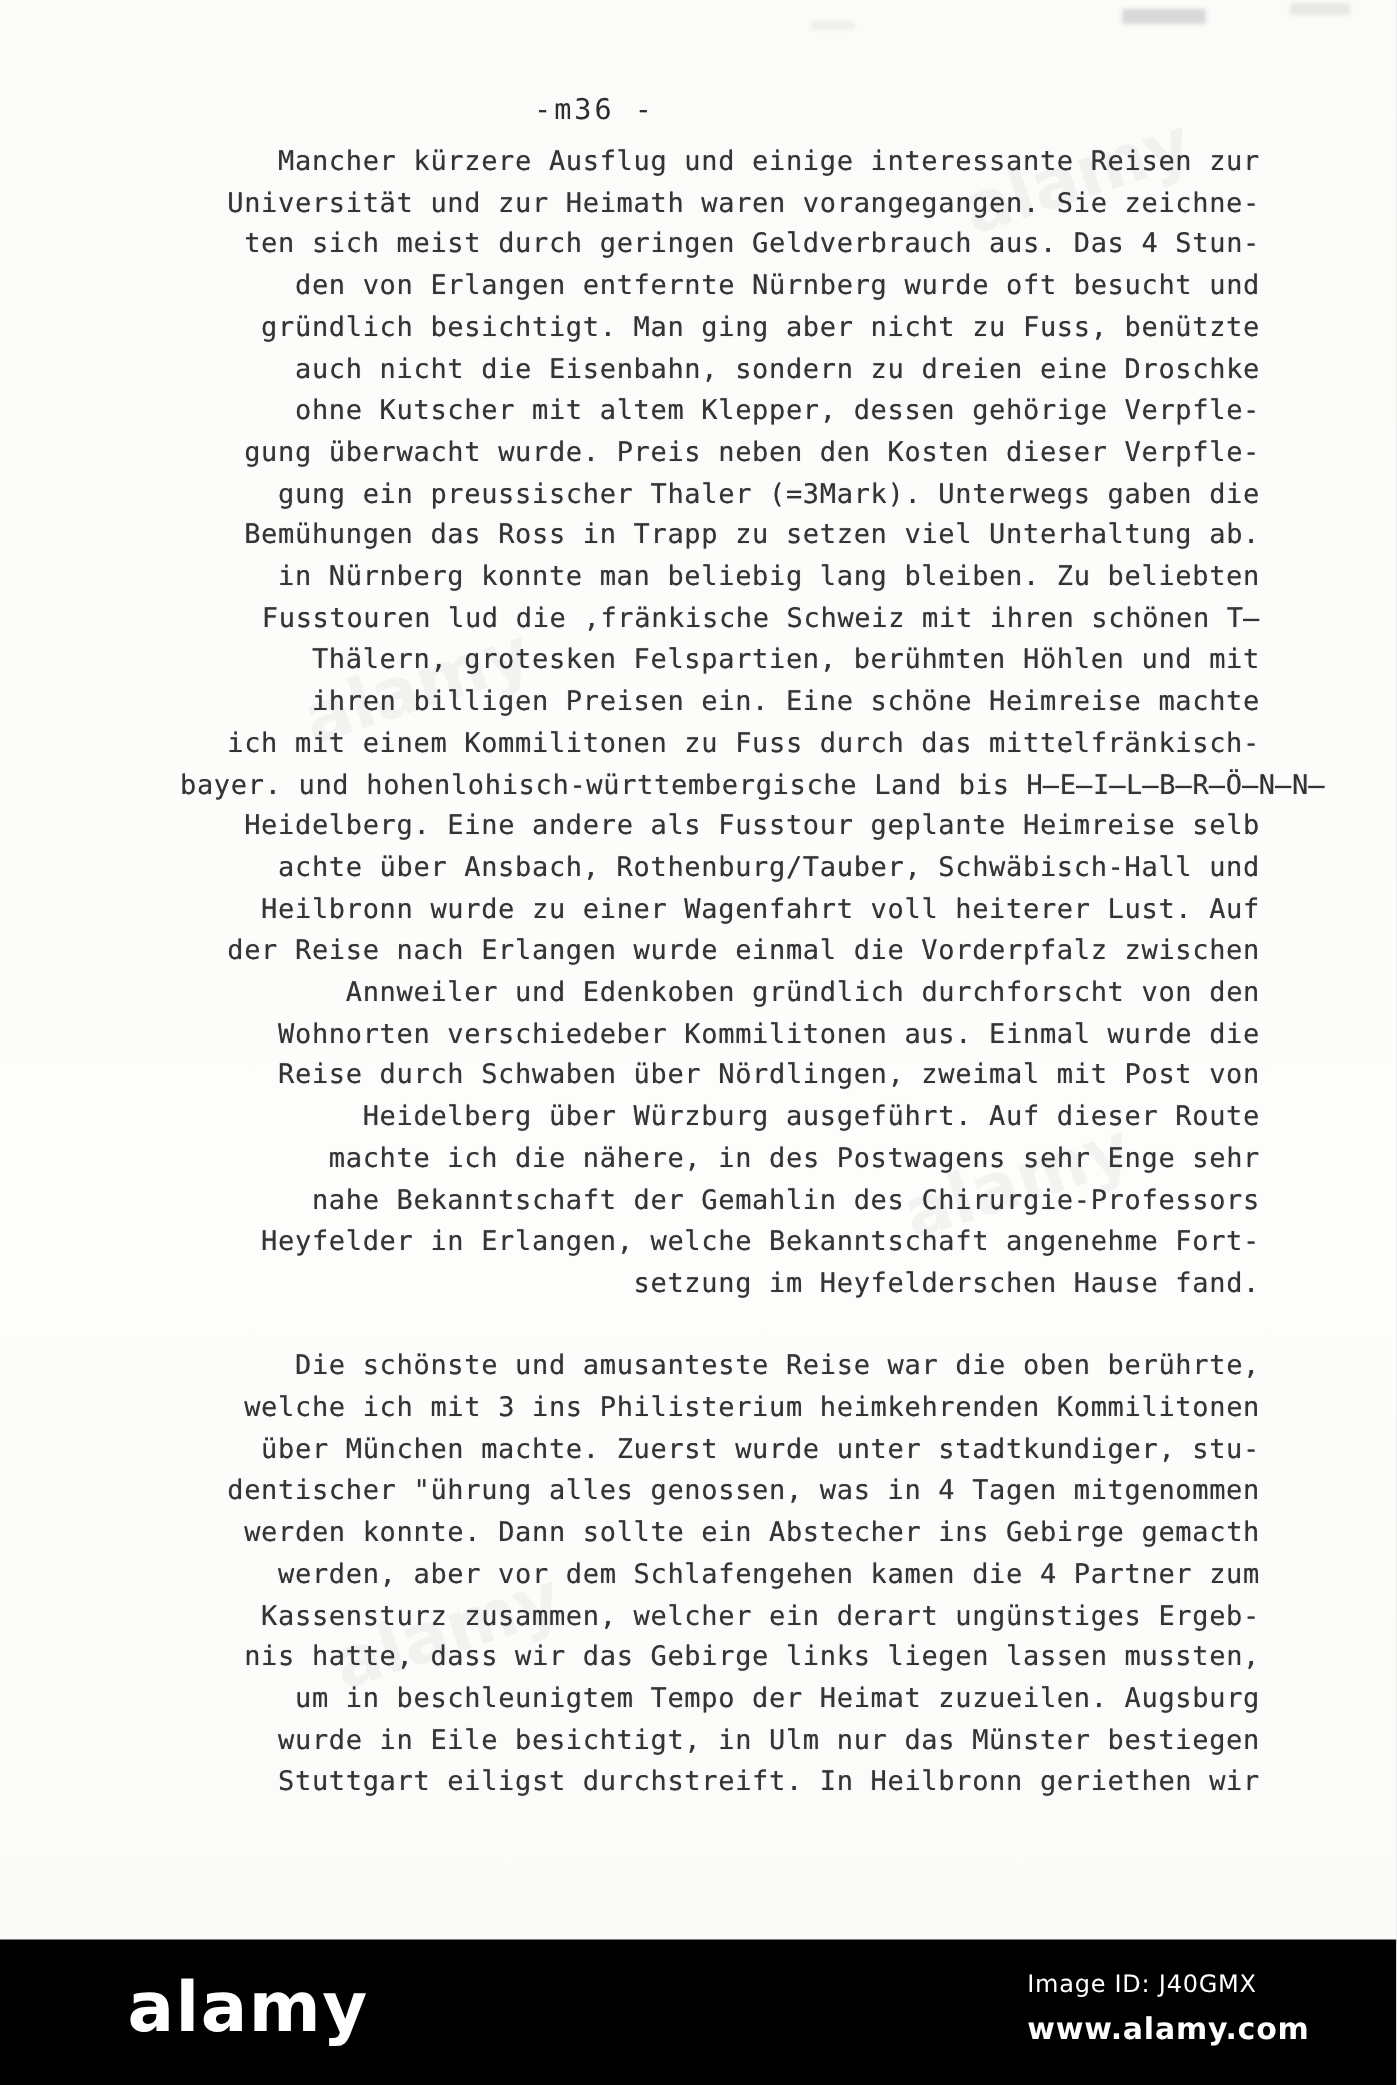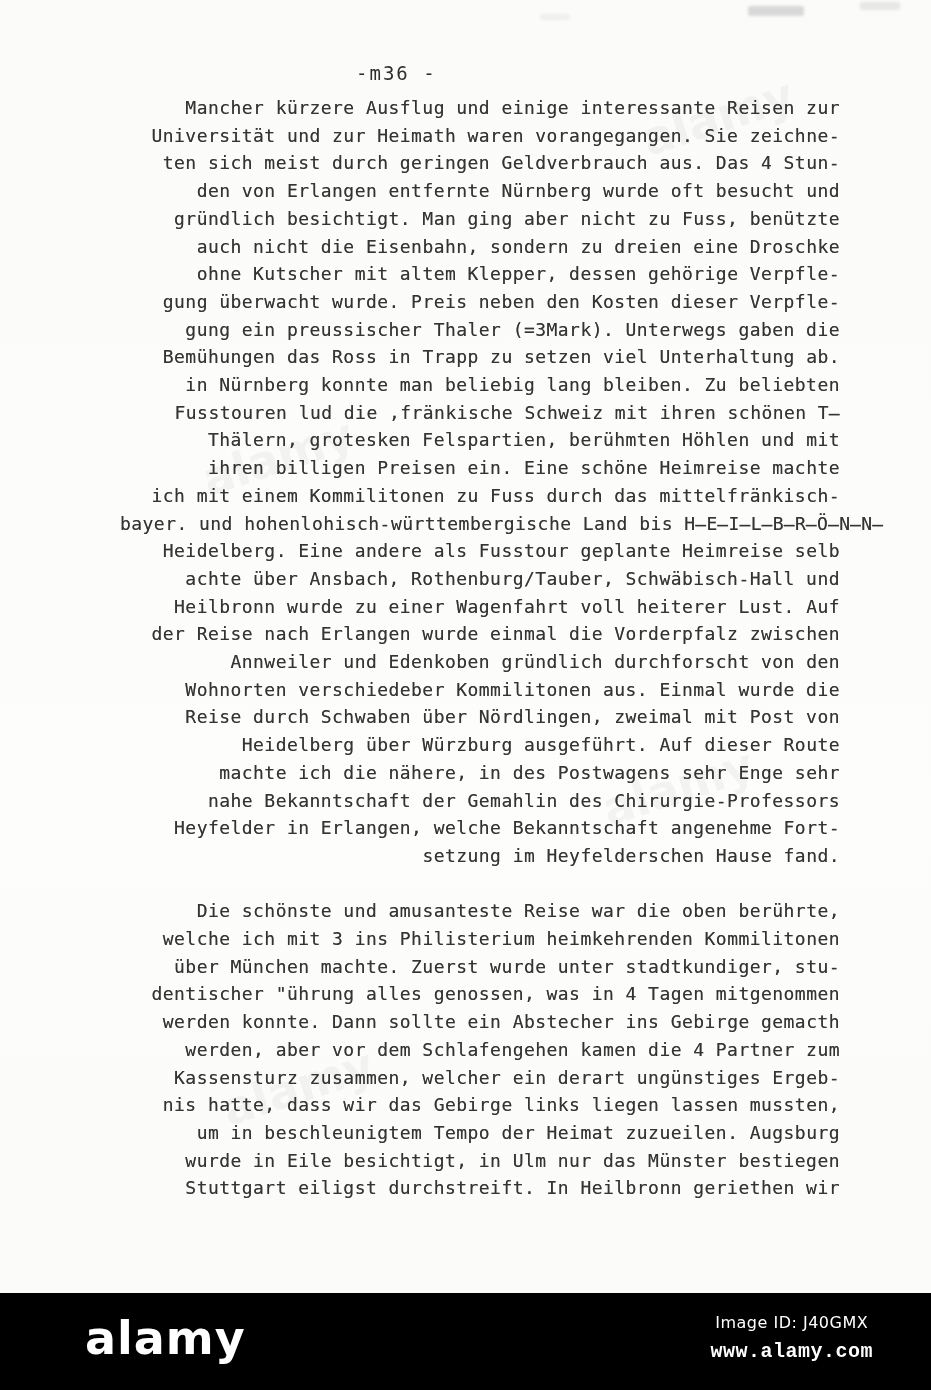--- a/index.html
+++ b/index.html
@@ -74,34 +74,33 @@
     top: 18px;
     font-size: 46px;
     font-weight: bold;
     letter-spacing: 1px;
     color: #ffffff;
   }
   .alamy-meta {
     position: absolute;
     right: 58px;
     top: 20px;
-    text-align: center;
+    text-align: left;
   }
   .alamy-image-id {
     font-size: 16px;
     letter-spacing: 0.5px;
     margin-bottom: 8px;
     color: #ffffff;
   }
   .alamy-url {
     font-size: 20px;
     font-weight: bold;
     letter-spacing: 0.5px;
     color: #ffffff;
-    font-family: Liberation Mono, monospace;
   }
 </style>
 </head>
 <body>
 
 <div class="scan-page">
 
   <div class="artifact" style="left:748px; top:6px; width:56px; height:10px;"></div>
   <div class="artifact" style="left:860px; top:2px; width:40px; height:8px; opacity:0.6;"></div>
   <div class="artifact" style="left:540px; top:14px; width:30px; height:6px; opacity:0.35;"></div>

